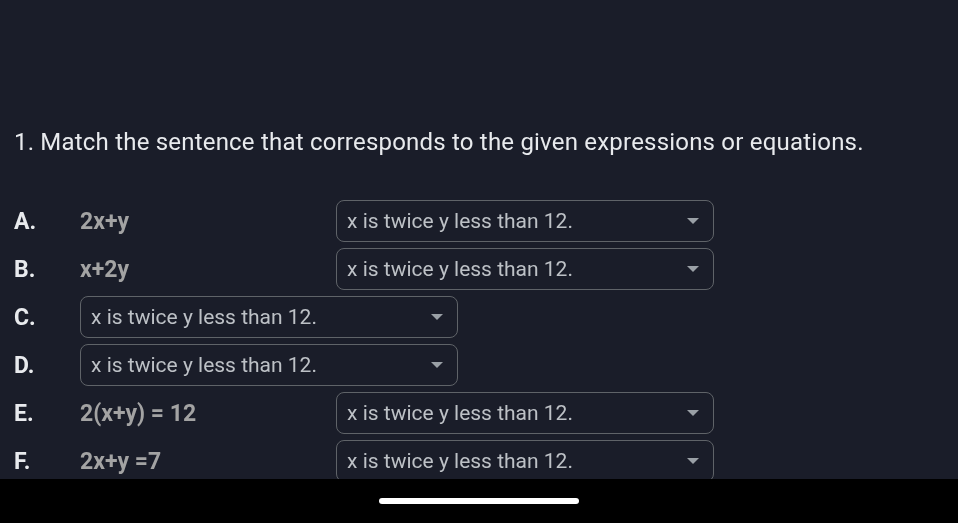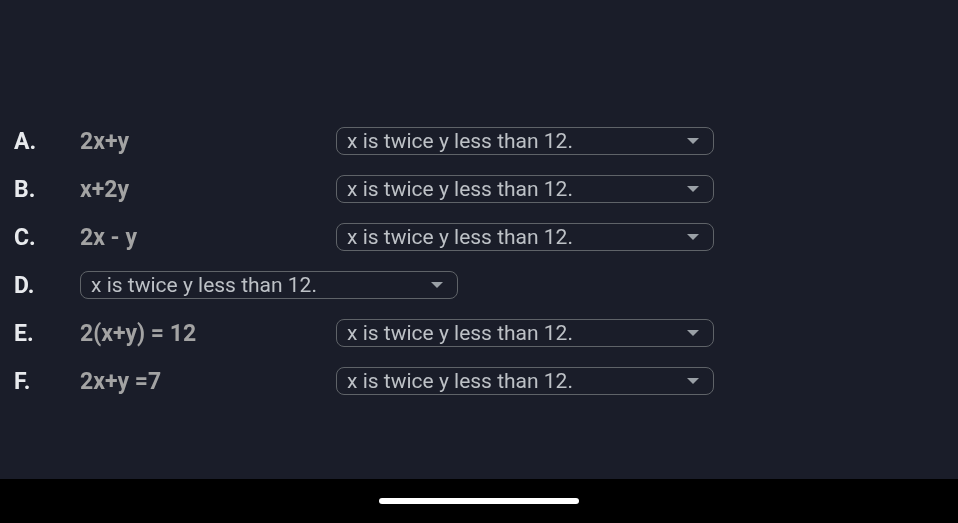--- a/index.html
+++ b/index.html
@@ -46,21 +46,21 @@
     }
     .expr {
       width: 256px;
       font-size: 23px;
       font-weight: 700;
       color: #a3a3a3;
     }
     .select {
       position: relative;
       width: 378px;
-      height: 28px;
+      height: 42px;
       border: 1px solid #5f6368;
       border-radius: 8px;
       background: transparent;
       display: flex;
       align-items: center;
       padding-left: 10px;
       padding-right: 34px;
       cursor: pointer;
     }
     .select-text {
@@ -97,20 +97,21 @@
       width: 200px;
       height: 6px;
       border-radius: 3px;
       background: #fff;
     }
   </style>
 </head>
 <body>
 
 <div class="content">
+  <div class="question">1. Match the sentence that corresponds to the given expressions or equations.</div>
 
   <div class="rows">
 
     <div class="row">
       <div class="letter">A.</div>
       <div class="expr">2x+y</div>
       <div class="select">
         <span class="select-text">x is twice y less than 12.</span>
         <span class="caret"></span>
       </div>
@@ -120,21 +121,20 @@
       <div class="letter">B.</div>
       <div class="expr">x+2y</div>
       <div class="select">
         <span class="select-text">x is twice y less than 12.</span>
         <span class="caret"></span>
       </div>
     </div>
 
     <div class="row">
       <div class="letter">C.</div>
-      <div class="expr">2x - y</div>
       <div class="select">
         <span class="select-text">x is twice y less than 12.</span>
         <span class="caret"></span>
       </div>
     </div>
 
     <div class="row">
       <div class="letter">D.</div>
       <div class="select">
         <span class="select-text">x is twice y less than 12.</span>

